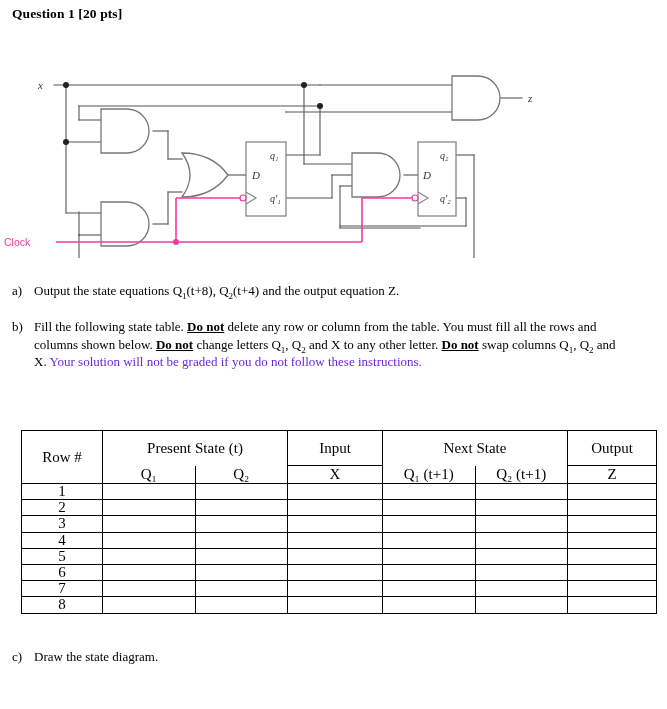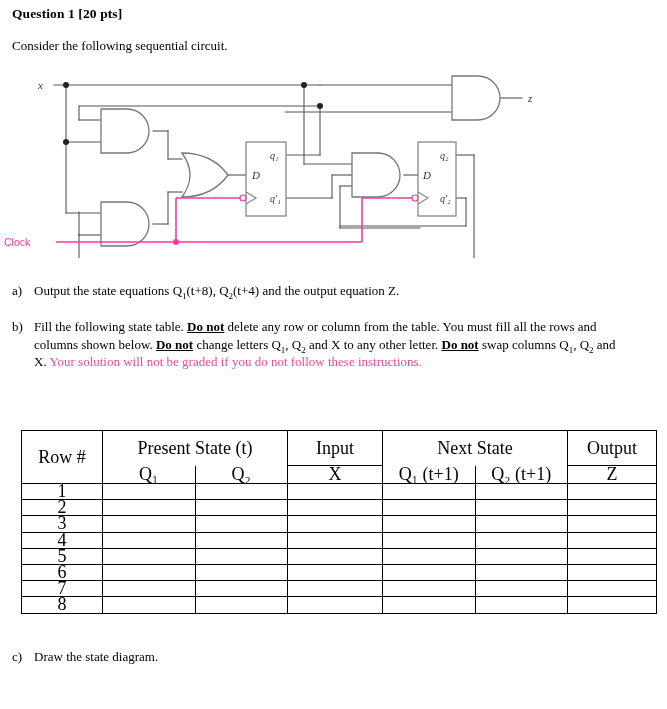--- a/index.html
+++ b/index.html
@@ -42,29 +42,29 @@
   }
   .part .body{
     display:block;
     margin-left:22px;
   }
   #part-a{left:12px;top:282px;width:640px;}
   #part-b{left:12px;top:318px;width:610px;}
   #part-c{left:12px;top:648px;width:400px;}
 
   .dn{font-weight:bold;text-decoration:underline;}
-  .red{color:#ec4899;}
+  .red{color:#6d28d9;}
   sub{font-size:9px;line-height:0;}
 
   
   .state-table{
     position:absolute;left:21px;top:430px;
     width:636px;
     border-collapse:collapse;
-    font-size:18px;
+    font-size:15px;
     table-layout:fixed;
   }
   .state-table td,.state-table th{
     border:1px solid #000000;
     text-align:center;
     font-weight:normal;
     padding:0;
   }
   .state-table .grp{height:17px;line-height:17px;border-bottom:none;margin-left:20px;}
   .state-table .sub{height:17px;line-height:17px;border-top:none;}
@@ -79,21 +79,20 @@
   .c6{width:88px;}
   .nb-bottom{border-bottom:none;}
   .nb-top{border-top:none;}
 </style>
 </head>
 <body>
 
 <div class="page">
 
   <div class="q-title">Question 1 [20 pts]</div>
-  <div class="q-intro">Consider the following sequential circuit.</div>
 
   <div class="circuit">
     <svg width="560" height="190" viewBox="0 0 560 190" xmlns="http://www.w3.org/2000/svg">
       <defs>
         <g id="andgate">
           <path d="M0,0 L26,0 A22,22 0 0 1 26,44 L0,44 Z" fill="#ffffff" stroke="#777777" stroke-width="1.3"></path>
         </g>
         <g id="orgate">
           <path d="M0,0 Q16,22 0,44 Q30,44 46,22 Q30,0 0,0 Z" fill="#ffffff" stroke="#777777" stroke-width="1.3"></path>
         </g>

